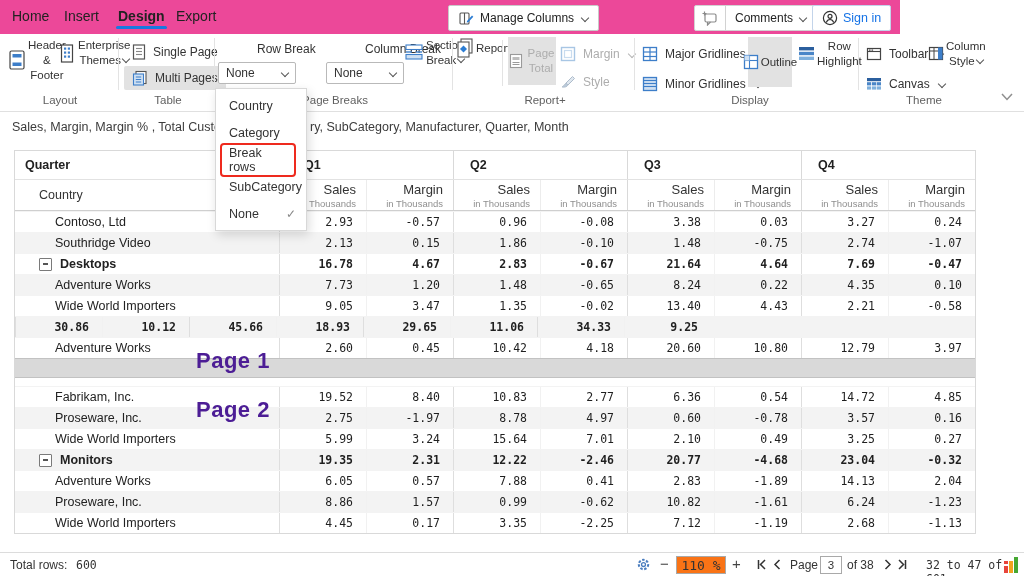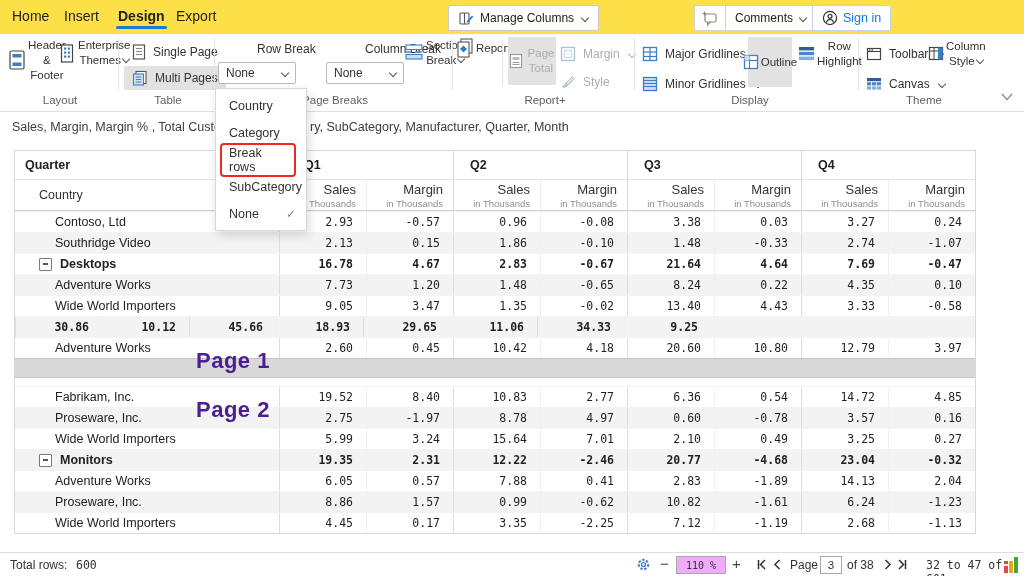--- a/index.html
+++ b/index.html
@@ -1,20 +1,20 @@
 <!DOCTYPE html>
 <html><head>
 <meta charset="utf-8">
 <style>
   html,body{margin:0;padding:0;background:#fff;}
   .stage{position:relative;width:1024px;height:576px;background:#fff;overflow:hidden;
          font-family:"Liberation Sans",sans-serif;color:#222;}
 
   
-  .topbar{position:absolute;left:0;top:0;width:1024px;height:34px;background:#fde047;}
+  .topbar{position:absolute;left:0;top:0;width:900px;height:34px;background:#ec4899;}
   .tab{position:absolute;top:8px;font-size:14px;color:#222;}
   .tab.active{font-weight:700;}
   .tab.active::after{content:"";position:absolute;left:-2px;right:-2px;bottom:-5px;height:3px;background:#1879e0;border-radius:2px;}
   .mngbtn{position:absolute;left:448px;top:5px;height:26px;border:1px solid #c9c9c9;border-radius:2px;
           display:flex;align-items:center;gap:6px;padding:0 10px;font-size:12px;background:#fff;box-sizing:border-box;}
   .cmtbtn{position:absolute;left:694px;top:5px;height:26px;border:1px solid #d2d2d2;border-radius:2px;
           display:flex;align-items:stretch;font-size:12px;background:#fff;box-sizing:border-box;}
   .cmt-ic{width:30px;display:flex;align-items:center;justify-content:center;border-right:1px solid #d2d2d2;}
   .cmt-tx{display:flex;align-items:center;gap:5px;padding:0 9px;}
   .sgnbtn{position:absolute;left:812px;top:5px;height:26px;border:1px solid #c3d4ea;border-radius:2px;
@@ -79,22 +79,22 @@
   .red-box{border:2px solid #ee2a1e;border-radius:4px;padding:1px 7px;margin-left:-9px;}
   .dd-check{color:#8a8a8a;font-size:12px;}
 
   
   .annot{position:absolute;color:#4c1d95;font-size:22px;font-weight:700;z-index:40;letter-spacing:.5px;}
 
   
   .foot{position:absolute;left:0;top:552px;width:1024px;height:24px;border-top:1px solid #dcdcdc;background:#fff;font-size:12px;color:#333;}
   .foot .abs{position:absolute;}
   .mono{font-family:"DejaVu Sans Mono",monospace;font-size:11.5px;}
-  .zoombox{position:absolute;left:676px;top:3px;width:48px;height:16px;border:1px solid #a9a9a9;background:#f0abfc;
-           text-align:center;font-size:10px;color:#333;padding:0;font-family:"DejaVu Sans Mono",monospace;}
+  .zoombox{position:absolute;left:676px;top:3px;width:48px;height:16px;border:1px solid #a9a9a9;background:#f97316;
+           text-align:center;font-size:13px;color:#333;padding:0;font-family:"DejaVu Sans Mono",monospace;}
   .pgbox{position:absolute;left:820px;top:3px;width:20px;height:16px;border:1px solid #a9a9a9;background:#fff;
          text-align:center;font-size:11.5px;color:#333;padding:0;font-family:"Liberation Sans",sans-serif;}
   .pmbtn{font-size:15px;color:#444;}
   .logo{position:absolute;left:1004px;top:4px;width:16px;height:16px;}
   .logo span{position:absolute;bottom:0;width:4px;}
   .logo .r1{left:0;height:3px;bottom:9px;background:#e8453c;}
   .logo .r2{left:0;height:7px;background:#e8453c;}
   .logo .o1{left:5px;height:12px;background:#f2a31e;}
   .logo .g1{left:10px;height:16px;background:#46a832;}
   svg{display:block;}
@@ -437,21 +437,21 @@
         </div>
         <div class="trow sh">
           <div class="c-rowhead indent">
             <span class="rowlabel">Southridge Video</span>
           </div>
           <div class="cv gs">2.13</div>
           <div class="cv">0.15</div>
           <div class="cv gs">1.86</div>
           <div class="cv">-0.10</div>
           <div class="cv gs">1.48</div>
-          <div class="cv">-0.33</div>
+          <div class="cv">-0.75</div>
           <div class="cv gs">2.74</div>
           <div class="cv">-1.07</div>
         </div>
         <div class="trow cat">
           <div class="c-rowhead">
             <span class="exp">
               <span class="expline"></span>
             </span>
             <span class="rowlabel">Desktops</span>
           </div>
@@ -480,21 +480,21 @@
         <div class="trow">
           <div class="c-rowhead indent">
             <span class="rowlabel">Wide World Importers</span>
           </div>
           <div class="cv gs">9.05</div>
           <div class="cv">3.47</div>
           <div class="cv gs">1.35</div>
           <div class="cv">-0.02</div>
           <div class="cv gs">13.40</div>
           <div class="cv">4.43</div>
-          <div class="cv gs">3.33</div>
+          <div class="cv gs">2.21</div>
           <div class="cv">-0.58</div>
         </div>
         <div class="trow cat sh">
           <div class="cv gs">30.86</div>
           <div class="cv">10.12</div>
           <div class="cv gs">45.66</div>
           <div class="cv">18.93</div>
           <div class="cv gs">29.65</div>
           <div class="cv">11.06</div>
           <div class="cv gs">34.33</div>

